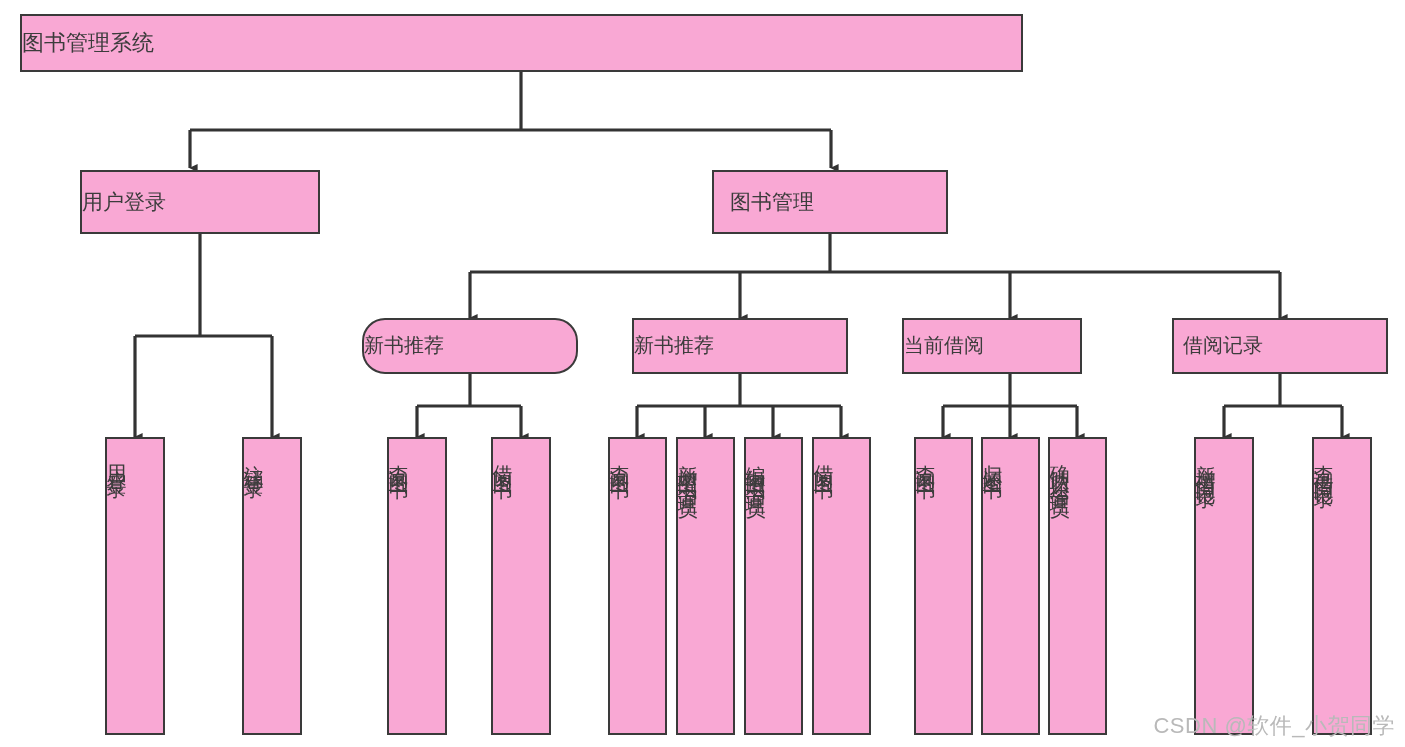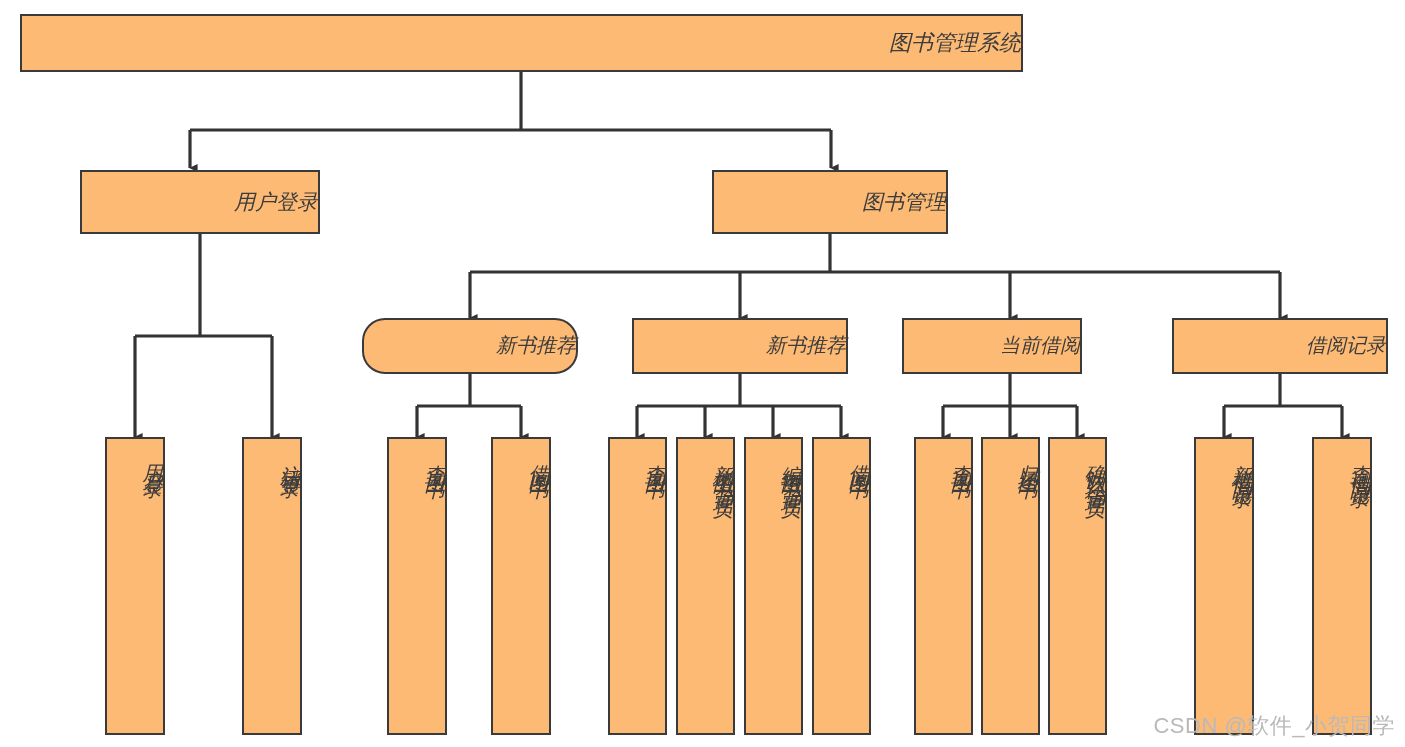--- a/index.html
+++ b/index.html
@@ -22,28 +22,27 @@
     position: absolute;
     left: 0;
     top: 0;
     width: 1405px;
     height: 747px;
     pointer-events: none;
   }
   .node {
     position: absolute;
     box-sizing: border-box;
-    background: #fdba74;
+    background: #f9a8d4;
     border: 2.5px solid #3a3a3a;
     display: flex;
     align-items: center;
-    justify-content: flex-end;
+    justify-content: flex-start;
     color: #3c3c3c;
     z-index: 2;
-    font-style: italic;
   }
   .node-label {
     display: block;
     text-align: center;
     line-height: 1.18;
     color: #3c3c3c;
     white-space: pre;
   }
   
   .node.level-root {
@@ -140,21 +139,21 @@
   </svg>
 
   <div class="node level-root" style="left:20px; top:14px; width:1003px; height:58px;">
     <span class="node-label">图书管理系统</span>
   </div>
 
   <div class="node level-one" style="left:80px; top:170px; width:240px; height:64px;">
     <span class="node-label">用户登录</span>
   </div>
 
-  <div class="node level-one" style="left:712px; top:170px; width:236px; height:64px;">
+  <div class="node level-one" style="left:712px; top:170px; width:236px; height:64px;padding-left:16px;">
     <span class="node-label">图书管理</span>
   </div>
 
   <div class="node level-two" style="left:362px; top:318px; width:216px; height:56px;border-radius:23px;">
     <span class="node-label">新书推荐</span>
   </div>
 
   <div class="node level-two" style="left:632px; top:318px; width:216px; height:56px;">
     <span class="node-label">新书推荐</span>
   </div>

